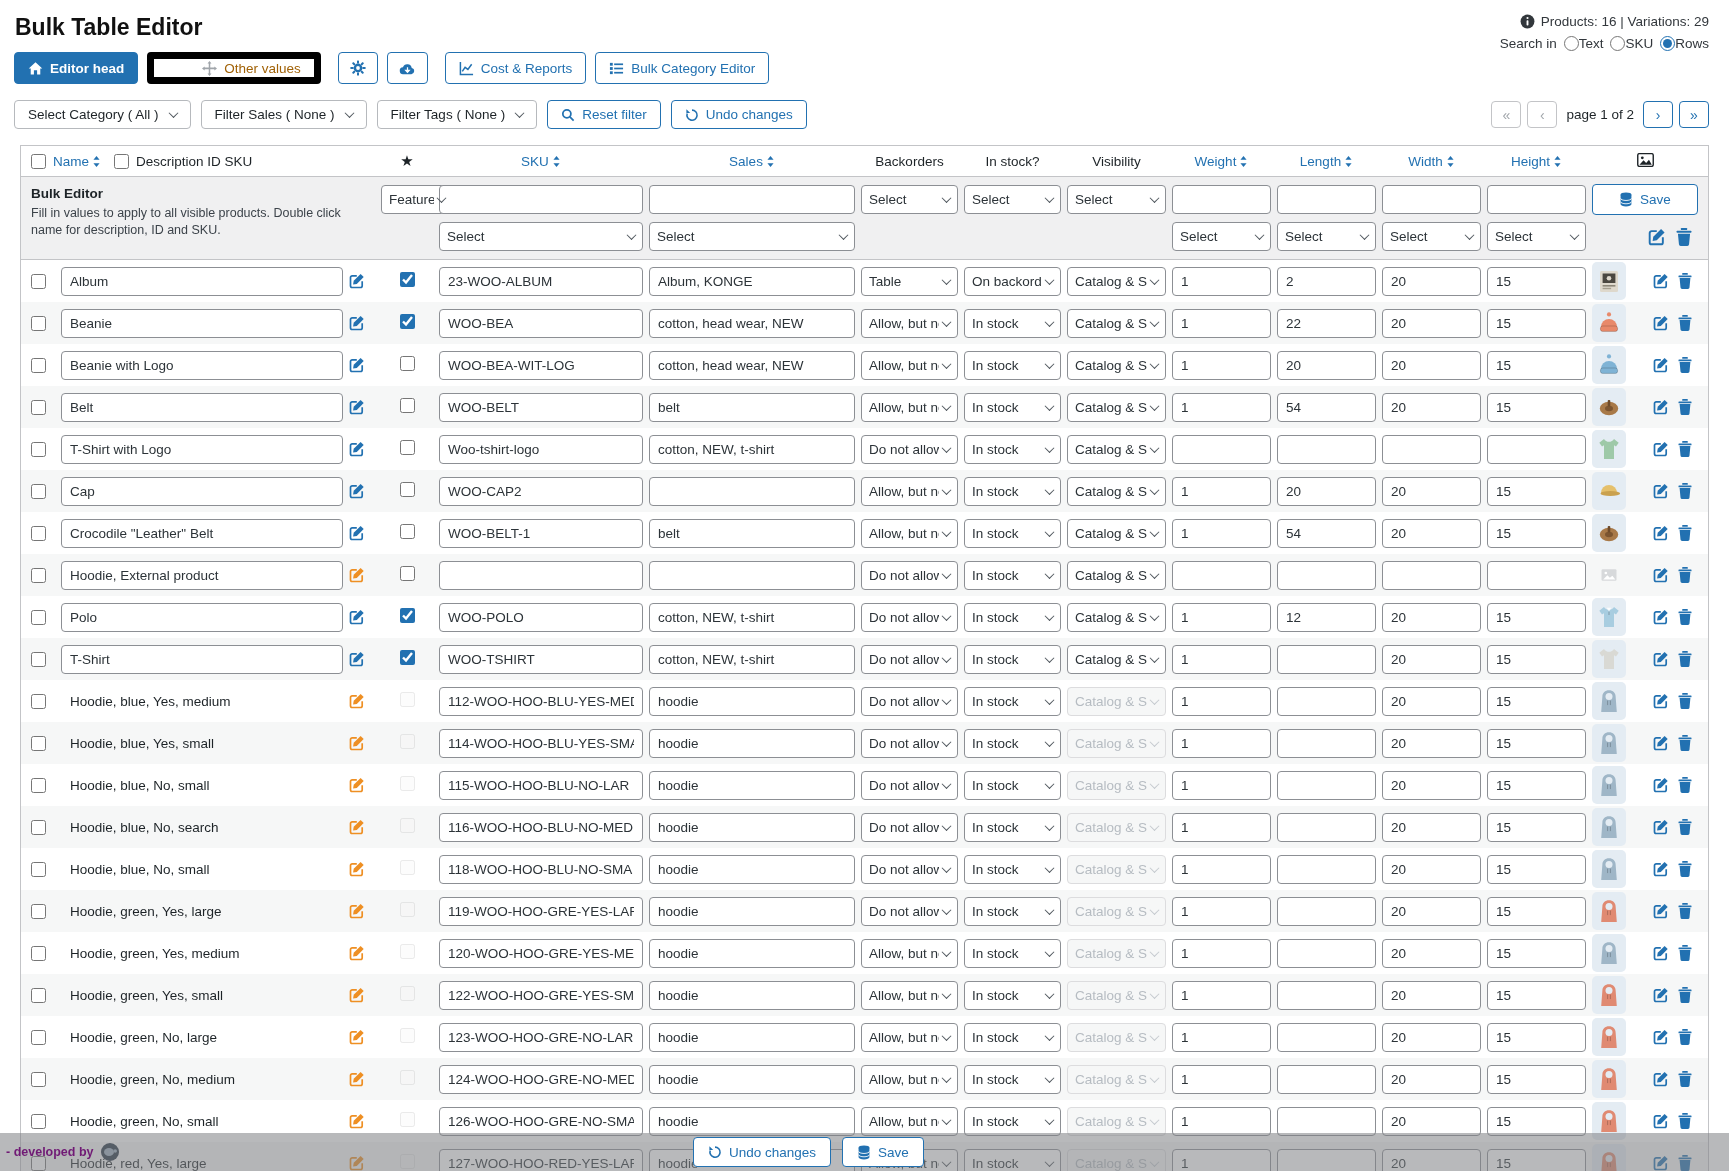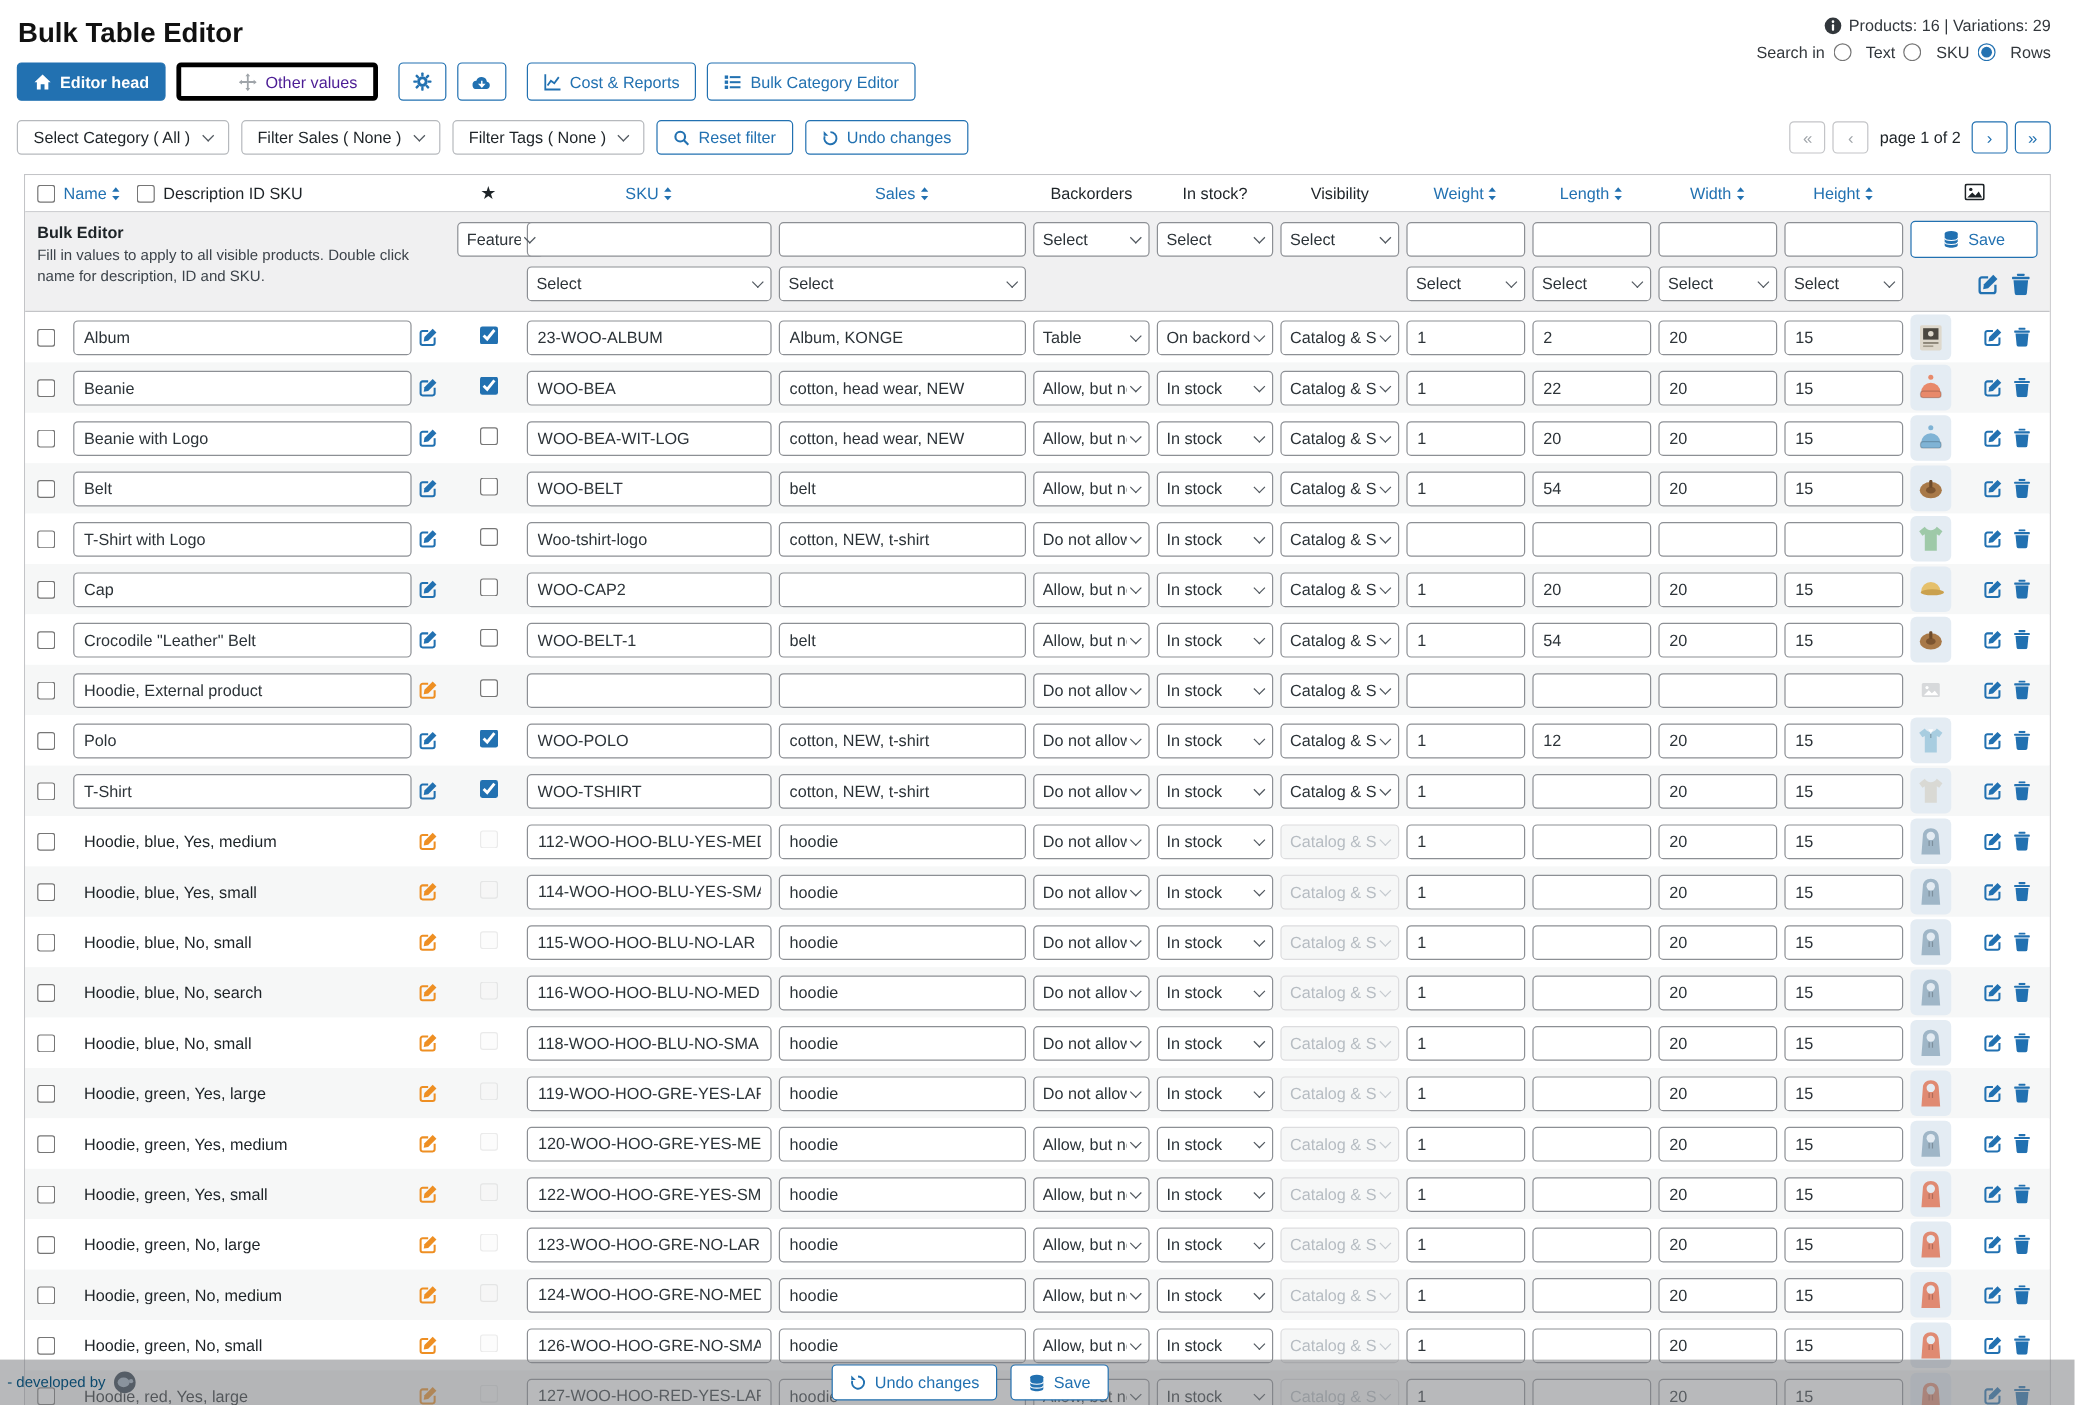--- a/index.html
+++ b/index.html
@@ -8,29 +8,29 @@
   .page { position:relative; width:1729px; height:1171px; overflow:hidden; background:#fff; }
 
   
   .page-title { position:absolute; top:14px; left:15px; font-size:23px; font-weight:700; color:#111; }
   .top-right { position:absolute; top:14px; right:20px; width:430px; }
   .products-info { display:flex; justify-content:flex-end; align-items:center; gap:6px; font-size:13.5px; color:#32373c; }
   .search-row { display:flex; justify-content:flex-end; align-items:center; gap:6px; margin-top:18px; }
   .search-row input { width:200px; height:30px; border:1px solid #8c8f94; border-radius:4px; padding:0 9px; font-size:13.5px; font-family:inherit; color:#2c3338; }
   .btn-icon-only { width:32px; height:32px; border:1px solid #2271b1; background:#fff; border-radius:4px; display:flex; align-items:center; justify-content:center; cursor:pointer; }
   .search-in { display:flex; justify-content:flex-end; align-items:center; gap:7px; margin-top:7px; font-size:13.5px; color:#32373c; }
-  .search-in label { display:flex; align-items:flex-end; gap:12px; }
+  .search-in label { display:flex; align-items:flex-end; gap:0; }
   input[type=radio], input[type=checkbox] { accent-color:#2271b1; width:15px; height:15px; }
 
   
   .toolbar { position:absolute; top:52px; left:14px; display:flex; align-items:center; gap:9px; }
   .btn { display:inline-flex; align-items:center; gap:7px; height:32px; padding:0 13px; border-radius:4px; font-size:13.5px; font-family:inherit; cursor:pointer; white-space:nowrap; background:#fff; }
   .btn-primary { background:#2271b1; border:1px solid #2271b1; color:#fff; font-weight:700; }
   .btn-outline { border:1px solid #2271b1; color:#2271b1; font-weight:400; }
-  .btn-disabled { border:4px solid #000000; color:#4c1d95; cursor:default;padding-left:48px; }
+  .btn-disabled { border:7px solid #000000; color:#a16207; cursor:default;padding-left:48px; }
   .btn-plain { border:1px solid #b6b9bd; color:#1d2327; }
   .gap-left { margin-left:8px; }
 
   
   .filterbar { position:absolute; top:100px; left:14px; right:20px; display:flex; align-items:center; gap:10px; }
   .filterbar .btn { height:29px; }
   .caret { display:inline-block; width:7px; height:7px; border-right:1.6px solid #50575e; border-bottom:1.6px solid #50575e; transform:rotate(45deg) translate(-1px,-1px); margin-left:4px; }
   .pagination { margin-left:auto; display:flex; align-items:center; gap:6px; font-size:13.5px; }
   .page-btn { min-width:30px; height:27px; border:1px solid #c3c4c7; border-radius:4px; background:#fff; color:#a0a5aa; font-size:14px; display:flex; align-items:center; justify-content:center; cursor:pointer; }
   .page-btn.active { color:#2271b1; border-color:#2271b1; }
@@ -67,21 +67,21 @@
   .row { min-height:38px; background:#fff; font-size:13.5px; }
   .row.alt { background:#f6f7f7; }
   .name-text { padding-left:9px; color:#1d2327; white-space:nowrap; overflow:hidden; }
   .thumb { width:34px; height:38px; margin:2px 0; background:#e4ecf3; border-radius:5px; display:flex; align-items:center; justify-content:center; }
   .thumb.bare { background:transparent; }
   .row-actions { display:flex; justify-content:flex-end; align-items:center; gap:9px; padding-right:6px; }
   .cb-dis { opacity:.45; }
 
   
   .bottom-bar { position:absolute; left:0; right:0; bottom:0; height:38px; background:rgba(125,128,131,.55); display:flex; align-items:center; z-index:5; }
-  .dev { display:flex; align-items:center; gap:6px; margin-left:6px; font-size:12.5px; color:#0c4a6e; }
+  .dev { display:flex; align-items:center; gap:6px; margin-left:6px; font-size:12.5px; color:#701a75;font-weight:bold; }
   .bar-buttons { position:absolute; left:693px; top:4px; display:flex; gap:11px; }
   .bar-btn { height:30px; padding:0 14px; background:#fff; border:1px solid #2271b1; border-radius:4px; color:#2271b1; font-size:13.5px; display:flex; align-items:center; gap:7px; cursor:pointer; }
 </style>
 </head>
 <body>
 
 <div class="page">
 
   <h1 class="page-title">Bulk Table Editor</h1>
 

